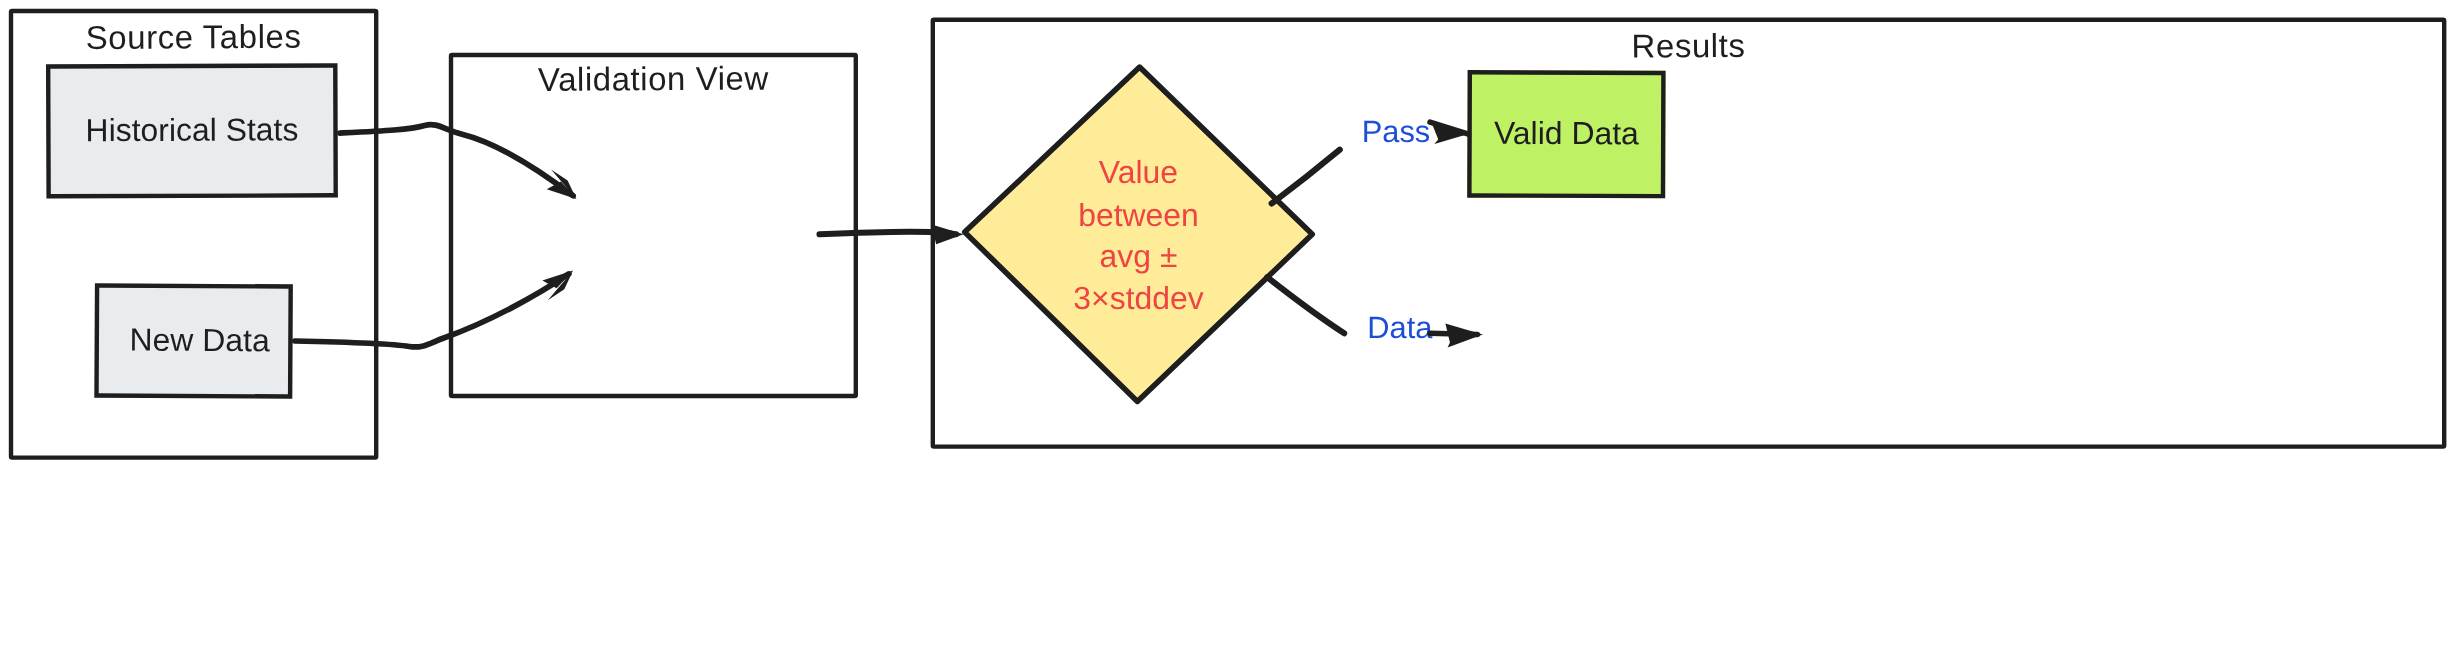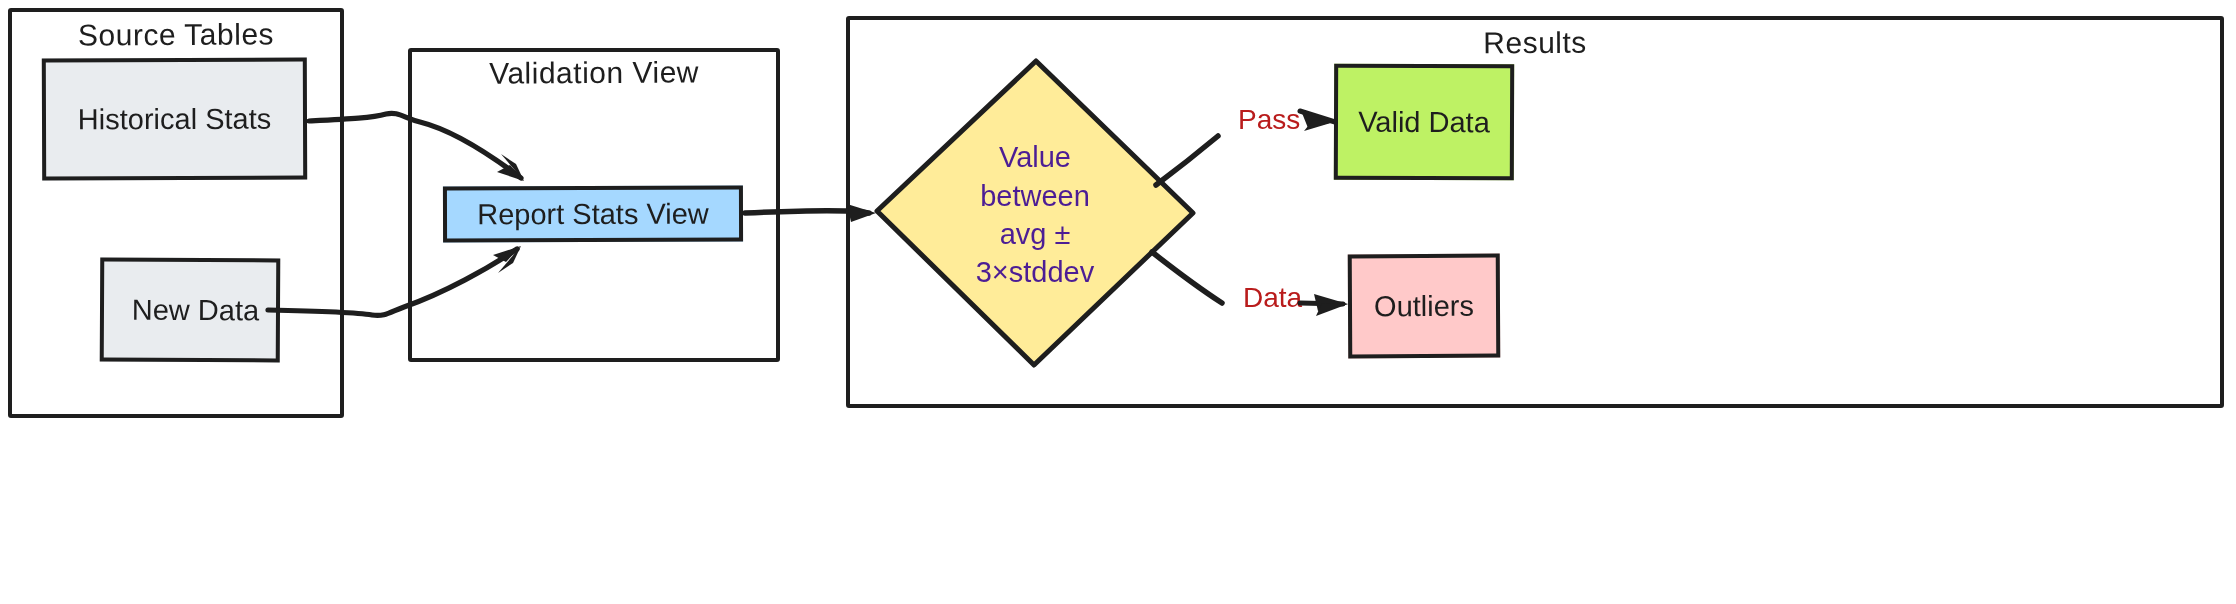--- a/index.html
+++ b/index.html
@@ -56,32 +56,32 @@
   
   .diamond-wrap {
     position: absolute;
     display: flex;
     align-items: center;
     justify-content: center;
   }
   .diamond-text {
     position: relative;
     z-index: 2;
-    color: #4c1d95;
+    color: #ef4444;
     font-size: 29px;
     line-height: 1.32;
     text-align: center;
     white-space: pre-line;
     transform: translateY(2px);
   }
 
   
   .edge-label {
     position: absolute;
-    color: #b91c1c;
+    color: #1d4ed8;
     font-size: 28px;
     white-space: nowrap;
     background: transparent;
   }
 
   svg.overlay {
     position: absolute;
     left: 0; top: 0;
     width: 2236px;
     height: 604px;
@@ -107,45 +107,39 @@
   <div class="group-frame" style="left:408px; top:48px; width:372px; height:314px; border-radius:3px;"></div>
   <div class="group-title" style="left:408px; top:56px; width:372px;">Validation View</div>
 
   <div class="group-frame" style="left:846px; top:16px; width:1378px; height:392px; border-radius:3px;"></div>
   <div class="group-title" style="left:846px; top:26px; width:1378px;">Results</div>
 
   <div class="node node-gray" style="left:42px; top:58px; width:265px; height:122px; transform:rotate(-0.2deg);">
     <span class="node-label">Historical Stats</span>
   </div>
 
-  <div class="node node-gray" style="left:100px; top:258px; width:180px; height:104px; transform:rotate(0.3deg);padding-left:11px;">
+  <div class="node node-gray" style="left:86px; top:258px; width:180px; height:104px; transform:rotate(0.3deg);padding-left:11px;">
     <span class="node-label">New Data</span>
   </div>
 
-  <div class="node node-blue" style="left:443px; top:186px; width:300px; height:56px; transform:rotate(-0.15deg);">
-    <span class="node-label">Report Stats View</span>
-  </div>
 
   <div class="diamond-wrap" style="left:874px; top:58px; width:322px; height:310px;">
     <svg width="322" height="310" viewBox="0 0 322 310" style="position:absolute; left:0; top:0;">
       <polygon points="162,3 319,155 160,307 3,153" fill="#ffec99" stroke="#1e1e1e" stroke-width="5" stroke-linejoin="round"></polygon>
     </svg>
     <div class="diamond-text">Value
 between
 avg ±
 3×stddev</div>
   </div>
 
   <div class="node node-green" style="left:1334px; top:64px; width:180px; height:116px; transform:rotate(0.2deg);">
     <span class="node-label">Valid Data</span>
   </div>
 
-  <div class="node node-red" style="left:1348px; top:254px; width:152px; height:104px; transform:rotate(-0.3deg);">
-    <span class="node-label">Outliers</span>
-  </div>
 
   <div class="edge-label" style="left:1238px; top:104px;">Pass</div>
 
   <div class="edge-label" style="left:1243px; top:282px;">Data</div>
 
   <svg class="overlay">
 
     <g>
       <path d="M309,121 C350,119 372,118 386,114 C398,111 404,118 420,122 C452,130 492,156 521,178" stroke-width="5.2"></path>
       <polygon class="head" points="524,181 497,172 510,165"></polygon>

